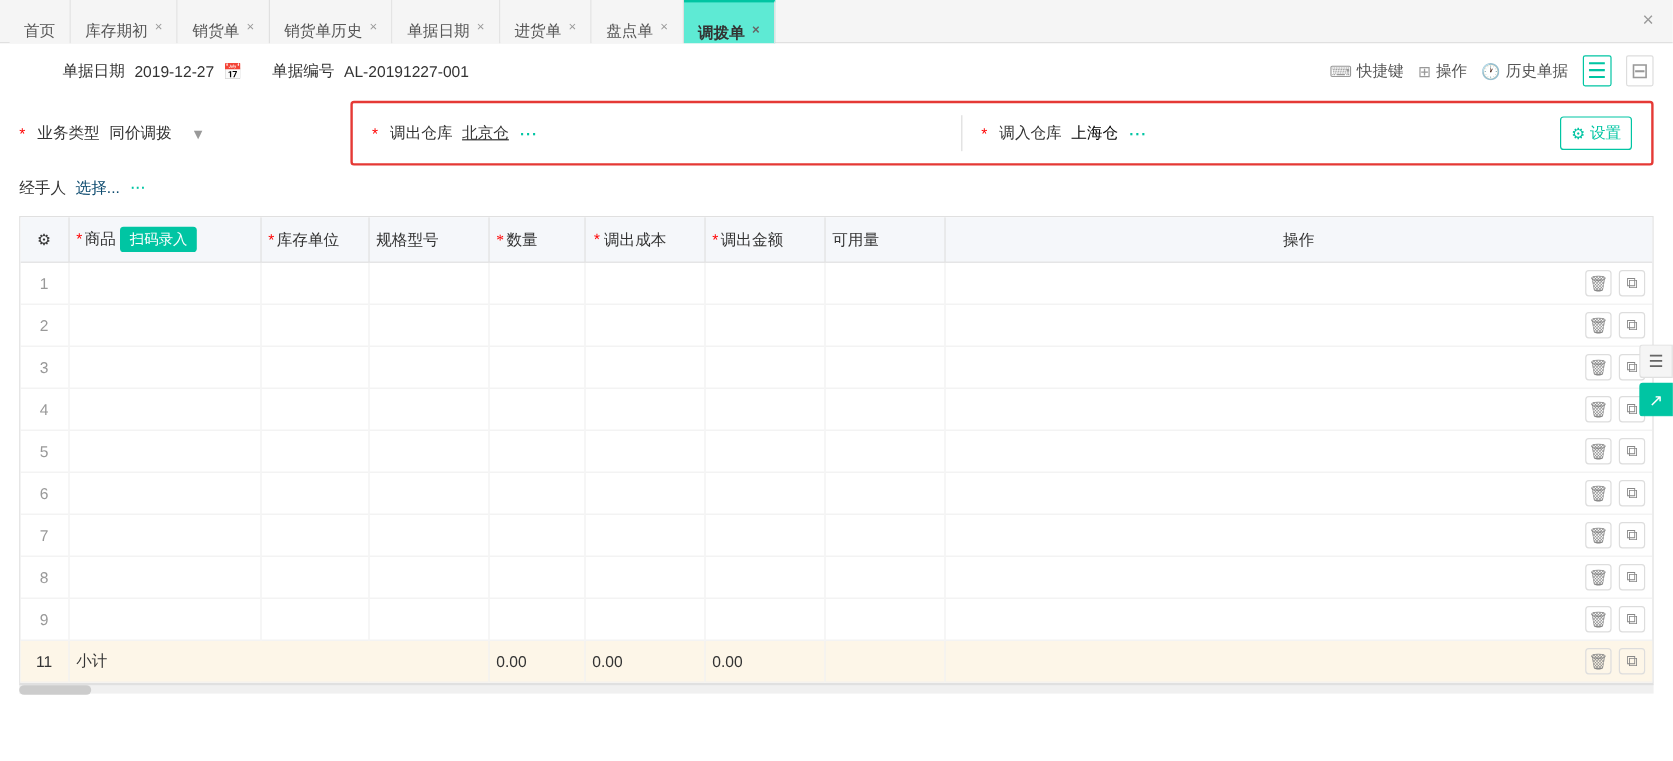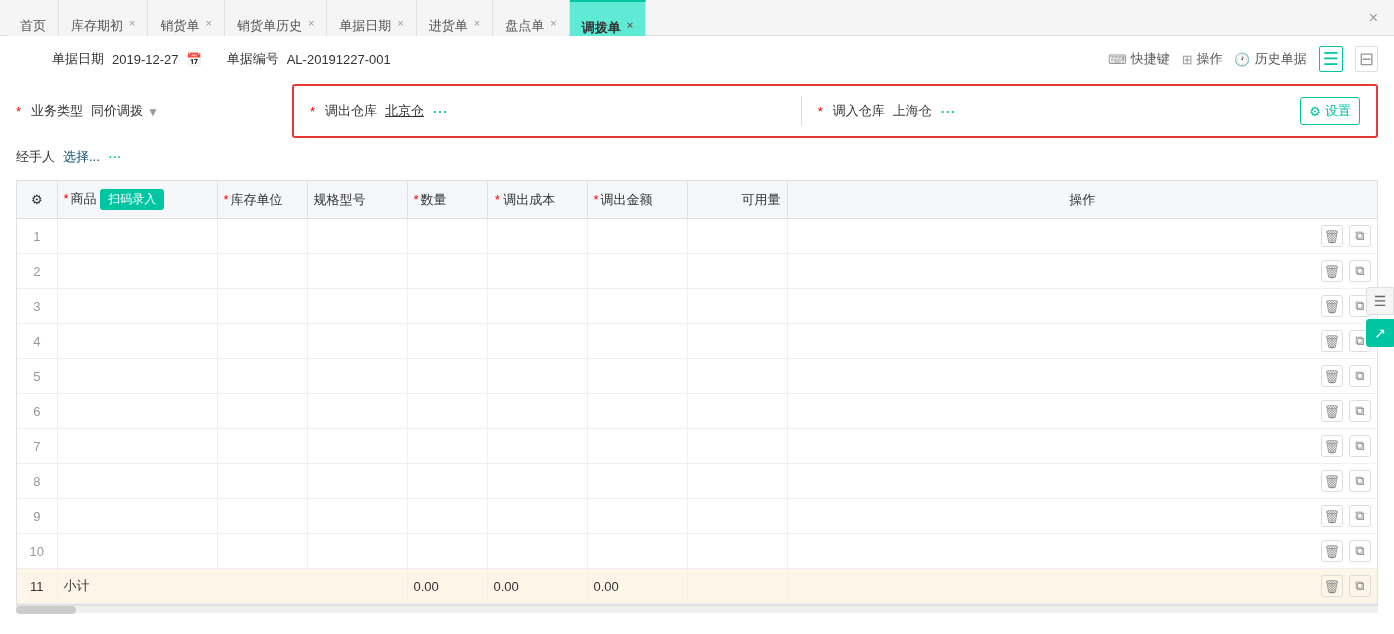--- a/index.html
+++ b/index.html
@@ -84,21 +84,21 @@
       font-size: 13px;
       color: #333;
       white-space: nowrap;
     }
     .required { color: #f00; margin-right: 2px; }
     .field-value {
       color: #333;
       font-size: 13px;
     }
     .field-select {
-      display: flex; align-items: flex-end; gap: 4px;
+      display: flex; align-items: flex-end; gap: 16px;
       min-width: 120px;
       font-family: Liberation Serif, serif;
     }
     .dropdown-icon { color: #999; font-size: 12px; cursor: pointer; }
     .more-icon { color: #00c5a3; font-size: 16px; cursor: pointer; letter-spacing: -1px; }
 
     
     .warehouse-section {
       border: 2px solid #e53935;
       border-radius: 3px;
@@ -326,21 +326,21 @@
         <span class="required">*</span>
         <span class="field-label">调出仓库</span>
         <span class="field-value" style="color:#333;text-decoration:underline;">北京仓</span>
         <span class="more-icon" style="color:#00c5a3;font-size:18px;cursor:pointer;letter-spacing:-1px;">···</span>
       </div>
       <div class="warehouse-divider"></div>
 
       <div class="warehouse-item">
         <span class="required">*</span>
         <span class="field-label">调入仓库</span>
-        <span class="field-value" style="color:#404040;">上海仓</span>
+        <span class="field-value" style="color:#000000;">上海仓</span>
         <span class="more-icon" style="color:#00c5a3;font-size:18px;cursor:pointer;letter-spacing:-1px;">···</span>
       </div>
 
       <div class="settings-btn">
         <span>⚙</span>
         <span>设置</span>
       </div>
     </div>
   </div>
 
@@ -362,30 +362,30 @@
           <th style="width:160px;">
             <span class="required">*</span><span>商品</span>
             <button class="scan-btn">扫码录入</button>
           </th>
           <th style="width:90px;">
             <span class="required">*</span><span>库存单位</span>
           </th>
           <th style="width:100px;">
             <span>规格型号</span>
           </th>
-          <th style="width:80px;">
+          <th style="width:80px;font-family:Liberation Serif, serif;">
             <span class="required">*</span><span>数量</span>
           </th>
           <th style="width:100px;font-family:Liberation Mono, monospace;">
             <span class="required">*</span><span>调出成本</span>
           </th>
           <th style="width:100px;">
             <span class="required">*</span><span>调出金额</span>
           </th>
-          <th style="width:100px;text-align:right;">
+          <th style="width:100px;">
             <span>可用量</span>
           </th>
           <th style="text-align:center;">
             <span>操作</span>
           </th>
         </tr>
       </thead>
       <tbody id="table-body">
 
       <tr>
@@ -511,36 +511,20 @@
       <td></td>
       <td>
         <div class="ops-cell">
           <div class="op-icon">🗑</div>
           <div class="op-icon">⧉</div>
         </div>
       </td>
     </tr>
           <tr>
       <td class="row-num">9</td>
-      <td></td>
-      <td></td>
-      <td></td>
-      <td></td>
-      <td></td>
-      <td></td>
-      <td></td>
-      <td>
-        <div class="ops-cell">
-          <div class="op-icon">🗑</div>
-          <div class="op-icon">⧉</div>
-        </div>
-      </td>
-    </tr>
-          <tr>
-      <td class="row-num">10</td>
       <td></td>
       <td></td>
       <td></td>
       <td></td>
       <td></td>
       <td></td>
       <td></td>
       <td>
         <div class="ops-cell">
           <div class="op-icon">🗑</div>

